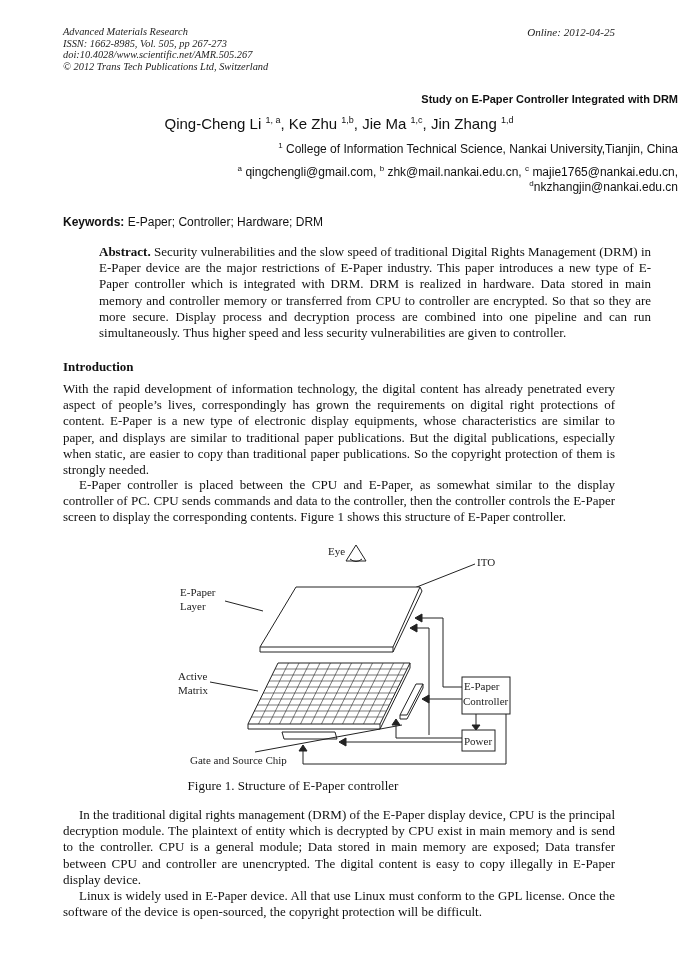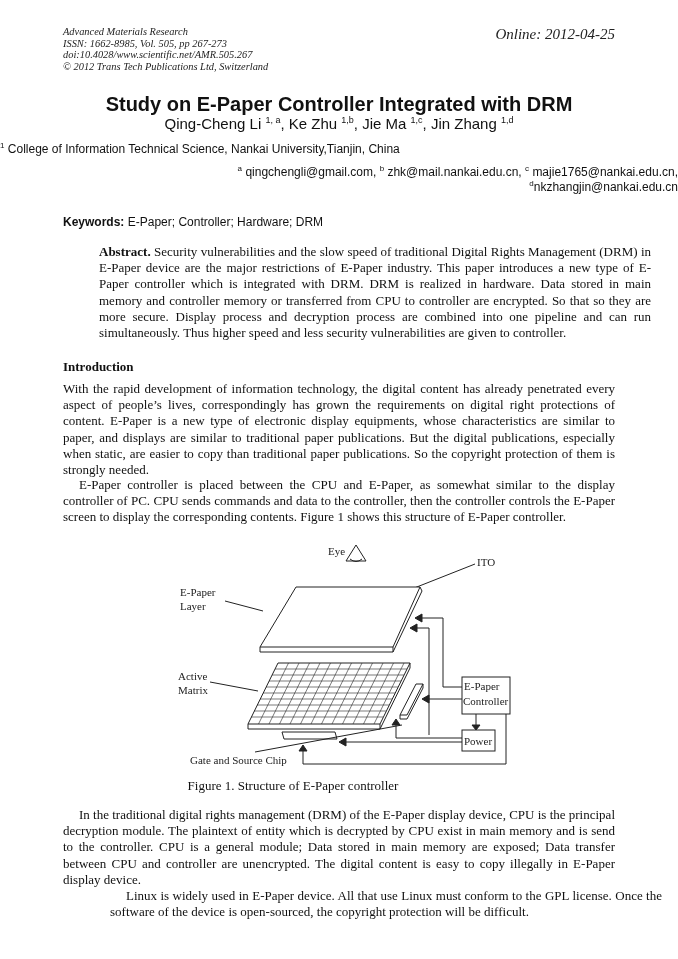--- a/index.html
+++ b/index.html
@@ -8,33 +8,33 @@
     position: relative; overflow: hidden;
     font-family: "Liberation Serif", serif;
   }
   .page { position: absolute; left: 0; top: 12px; width: 678px; height: 959px; }
   .hdr-left {
     position: absolute; left: 63px; top: 14px;
     font-style: italic; font-size: 10.4px; line-height: 11.5px; color: #222;
   }
   .hdr-right {
     position: absolute; right: 63px; top: 14px;
-    font-style: italic; font-size: 15px; color: #222; text-align: right;
+    font-style: italic; font-size: 11px; color: #222; text-align: right;
   }
   .title {
-    position: absolute; left: 0; width: 678px; top: 81px; text-align: center;
-    font-family: "Liberation Sans", sans-serif; font-weight: bold; font-size: 20px;
+    position: absolute; left: 0; width: 678px; top: 81px; text-align: right;
+    font-family: "Liberation Sans", sans-serif; font-weight: bold; font-size: 11px;
   }
   .authors {
     position: absolute; left: 0; width: 678px; top: 103px; text-align: center;
     font-family: "Liberation Sans", sans-serif; font-size: 15px;
   }
   .authors sup { font-size: 9px; vertical-align: 6px; line-height: 0; }
   .affil {
-    position: absolute; left: 0; width: 678px; top: 130px; text-align: left;
+    position: absolute; left: 0; width: 678px; top: 130px; text-align: right;
     font-family: "Liberation Sans", sans-serif; font-size: 12px;
   }
   .affil sup, .emails sup { font-size: 8px; vertical-align: 5px; line-height: 0; }
   .emails {
     position: absolute; left: 0; width: 678px; top: 153px; text-align: right;
     font-family: "Liberation Sans", sans-serif; font-size: 12px; line-height: 15px;
   }
   .keywords {
     position: absolute; left: 63px; top: 203px;
     font-family: "Liberation Sans", sans-serif; font-size: 12px;
@@ -191,15 +191,15 @@
       <path d="M129 212 L137 212 L133 206 Z" fill="#222"></path>
 
       <line x1="85" y1="213" x2="232" y2="186"></line>
       <text x="20" y="225" fill="#222" stroke="none">Gate  and Source Chip</text>
     </svg>
   </div>
 
   <div class="caption">Figure 1. Structure of E-Paper controller</div>
 
   <div class="para indent" style="top:795px;">In the traditional digital rights management (DRM) of the E-Paper display device, CPU is the principal decryption module. The plaintext of entity which is decrypted by CPU exist in main memory and is send to the controller. CPU is a general module; Data stored in main memory are exposed; Data transfer between CPU and controller are unencrypted. The digital content is easy to copy illegally in E-Paper display device.</div>
-  <div class="para indent" style="top:876px;margin-left:47px;">Linux is widely used in E-Paper device. All that use Linux must conform to the GPL license. Once the software of the device is open-sourced, the copyright protection will be difficult.</div>
+  <div class="para indent" style="top:876px;">Linux is widely used in E-Paper device. All that use Linux must conform to the GPL license. Once the software of the device is open-sourced, the copyright protection will be difficult.</div>
 
 </div>
 
 </body></html>

